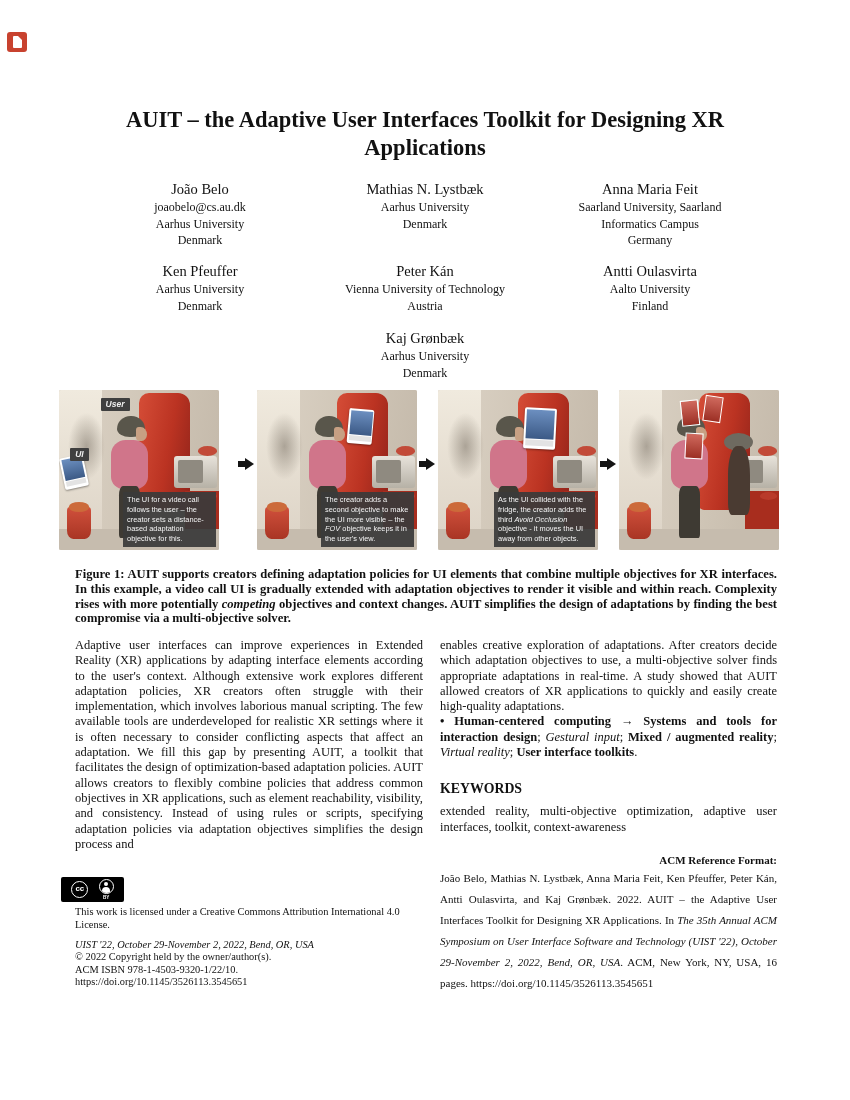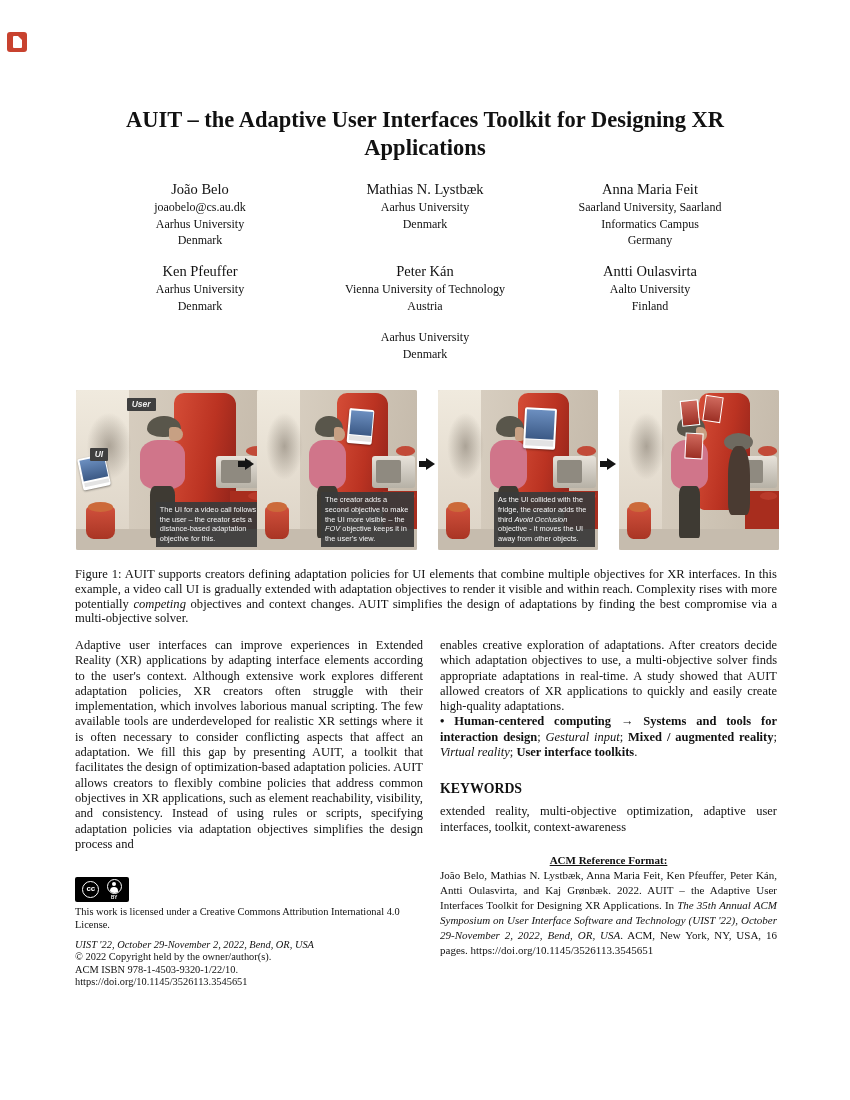--- a/index.html
+++ b/index.html
@@ -18,21 +18,21 @@
            font-size:22.5px; line-height:28px; font-weight:bold; }
   .auth { position:absolute; width:230px; text-align:center; }
   .auth .nm { font-size:14.5px; line-height:19px; }
   .auth .ln { font-size:12px; line-height:16.5px; }
   .r1 { top:180px; } .r2 { top:262px; } .r3 { top:329px; }
   .c1 { left:85px; } .c2 { left:310px; } .c3 { left:535px; } .cc-mid { left:310px; }
 
   
   .panel { position:absolute; top:390px; width:160px; height:160px; overflow:hidden; border-radius:2px;
            background:#cfc5b6; }
-  .pp1 { left:76px;padding-left:35px; } .pp2 { left:257px; } .pp3 { left:438px; } .pp4 { left:619px; }
+  .pp1 { left:59px; } .pp2 { left:257px; } .pp3 { left:438px; } .pp4 { left:619px; }
   .panel > div { position:absolute; }
   .wall  { inset:0; background:linear-gradient(100deg,#dcd3c6 0%,#cfc5b6 55%,#c3b8a9 100%); }
   .wallL { left:0; top:0; width:27%; height:88%; background:linear-gradient(180deg,#f0eade,#ded5c8); }
   .floor { left:0; bottom:0; width:100%; height:13%; background:#c6bcae; }
   .shadow{ left:1%; top:12%; width:32%; height:58%;
            background:radial-gradient(50% 50% at 50% 40%, rgba(80,70,58,.40), rgba(80,70,58,0) 72%); }
   .fridge{ left:50%; top:2%; width:32%; height:73%; border-radius:10px 12px 5px 5px;
            background:linear-gradient(100deg,#d54d37 0%,#bb3322 55%,#8f231a 100%); }
   .cabinet{ left:79%; top:63%; width:21%; height:24%; background:#a82d1e; }
   .microwave{ left:72%; top:41%; width:27%; height:20%; border-radius:3px;
@@ -72,36 +72,36 @@
          font:7.4px/1.32 "Liberation Sans",sans-serif; padding:3px 4px; }
   .pp3 .cap,.pp4 .cap { width:58%; }
   .arrow { position:absolute; top:458px; width:17px; height:12px; }
   .arrow .stem { position:absolute; left:0; top:3px; width:8px; height:6px; background:#141414; }
   .arrow .head { position:absolute; left:7px; top:0; width:0; height:0;
                  border-top:6px solid transparent; border-bottom:6px solid transparent;
                  border-left:9px solid #141414; }
   .a1 { left:238px; } .a2 { left:419px; } .a3 { left:600px; }
 
   
-  .figcap { position:absolute; left:75px; top:567px; width:702px; font-weight:normal;
+  .figcap { position:absolute; left:75px; top:567px; width:702px; font-weight:bold;
             font-size:12.6px; line-height:14.8px; text-align:justify; }
 
   
   .col { position:absolute; top:638px; text-align:justify; hyphens:auto; }
   .colL { left:75px;  width:348px; }
   .colR { left:440px; width:337px; }
   .h2 { font-size:13.8px; font-weight:bold; margin:0 0 7px 0; text-align:left; }
   .body-p { font-size:12.5px; line-height:15.3px; margin:0; }
   .mt { margin-top:21px; }
-  .ref-h { font-size:11px; font-weight:bold; margin:19px 0 2px 0; text-align:center;text-decoration:underline; }
-  .ref-p { font-size:11px; line-height:15px; margin:0; }
+  .ref-h { font-size:11px; font-weight:bold; margin:19px 0 2px 0; text-align:right; }
+  .ref-p { font-size:11px; line-height:21px; margin:0; }
   .it { font-style:italic; } .bd { font-weight:bold; }
 
   
-  .cc-badge { position:absolute; left:75px; top:877px; width:54px; height:25px; background:#000;
+  .cc-badge { position:absolute; left:61px; top:877px; width:63px; height:25px; background:#000;
               border-radius:2px; display:flex; align-items:center; justify-content:space-evenly; }
   .cc-circle { width:15px; height:15px; border:1.7px solid #fff; border-radius:50%; color:#fff;
                font:bold 8px/14px "Liberation Sans",sans-serif; text-align:center; }
   .by-wrap { display:flex; flex-direction:column; align-items:center; }
   .pc { width:13px; height:13px; border:1.7px solid #fff; border-radius:50%; overflow:hidden; }
   .pc-head { width:4px; height:4px; background:#fff; border-radius:50%; margin:2px auto 1px; }
   .pc-body { width:8px; height:6px; background:#fff; border-radius:4px 4px 0 0; margin:0 auto; }
   .by-label { color:#fff; font:bold 4.6px "Liberation Sans",sans-serif; margin-top:1px; }
   .license { position:absolute; left:75px; top:906px; width:330px; font-size:10.4px; line-height:12.8px; }
   .footer { position:absolute; left:75px; top:939px; width:330px; font-size:10.4px; line-height:12.3px; }
@@ -146,20 +146,21 @@
     <div class="nm">Antti Oulasvirta</div>
     <div class="ln">Aalto University</div>
     <div class="ln">Finland</div>
   </div>
   <div class="auth r2 c2">
     <div class="nm">Peter Kán</div>
     <div class="ln">Vienna University of Technology</div>
     <div class="ln">Austria</div>
   </div>
   <div class="auth r3 cc-mid">
+    <div class="nm">Kaj Grønbæk</div>
     <div class="ln">Aarhus University</div>
     <div class="ln">Denmark</div>
   </div>
 
   <div class="panel pp1">
     <div class="wall"></div>
     <div class="wallL"></div>
     <div class="shadow"></div>
     <div class="floor"></div>
     <div class="fridge"></div>

